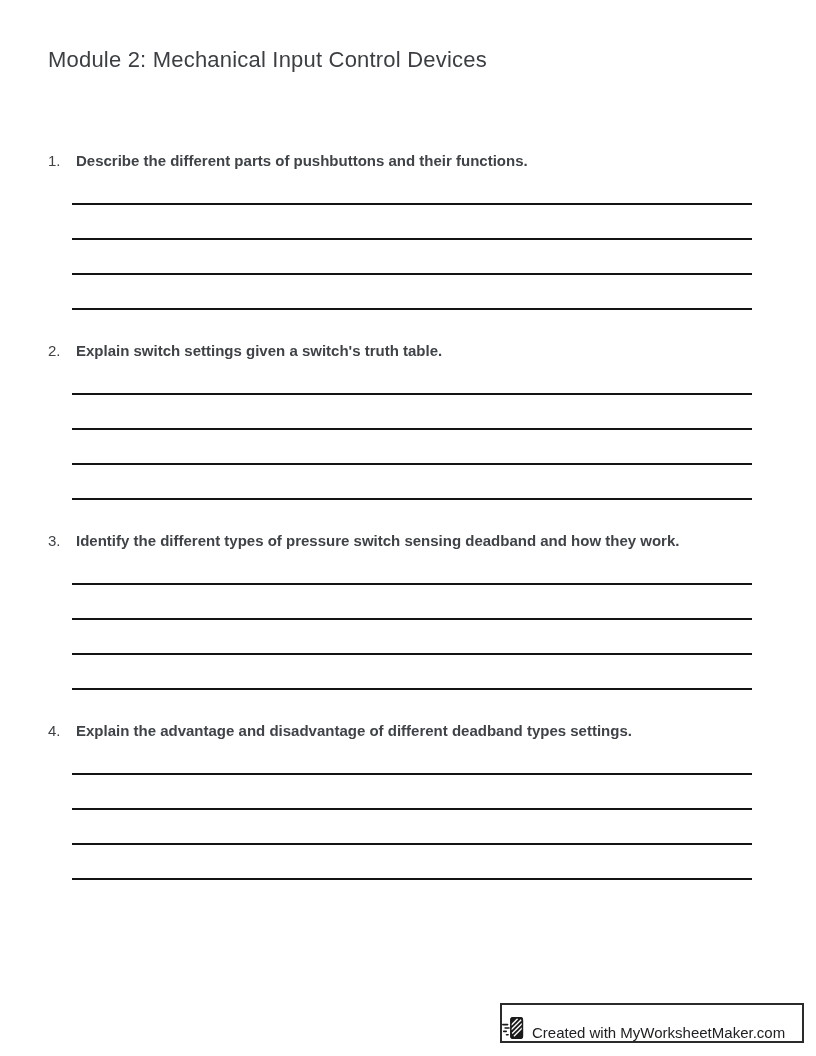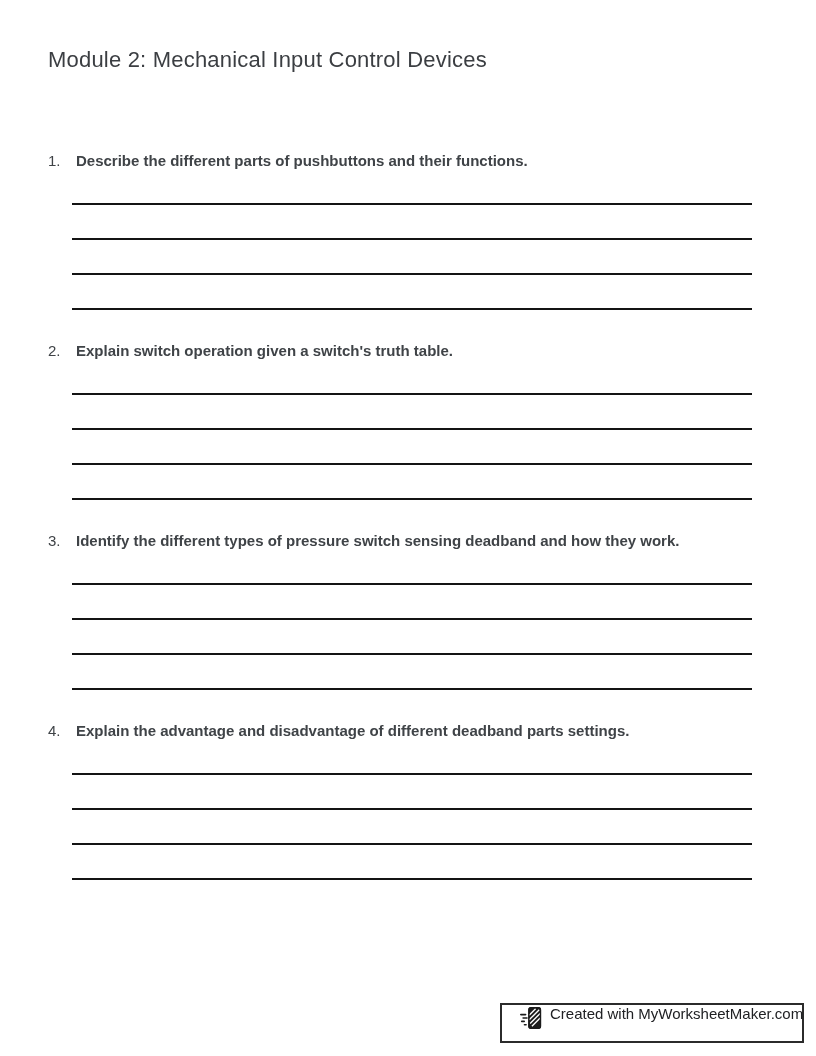--- a/index.html
+++ b/index.html
@@ -49,22 +49,22 @@
   }
   .footer-badge {
     position: absolute;
     left: 500px;
     top: 1003px;
     width: 304px;
     height: 40px;
     border: 2px solid var(--footer-border, #2b2b2b);
     background: #ffffff;
     display: flex;
-    align-items: flex-start;
-    padding: 0 18px;
+    align-items: flex-end;
+    padding: 0 0;
     gap: 8px;
     cursor: pointer;
   }
   .footer-badge .logo { display: flex; align-items: center; }
   .footer-text {
     font-size: 15px;
     color: #202124;
     white-space: nowrap;
   }
 </style>
@@ -83,21 +83,21 @@
         <div class="answer-line"></div>
         <div class="answer-line"></div>
         <div class="answer-line"></div>
         <div class="answer-line"></div>
       </div>
   </div>
 
   <div class="question">
     <div class="q-head">
       <span class="q-num">2.</span>
-      <span class="q-text">Explain switch operation given a switch's truth table.</span>
+      <span class="q-text">Explain switch settings given a switch's truth table.</span>
     </div>
     <div class="q-lines">
         <div class="answer-line"></div>
         <div class="answer-line"></div>
         <div class="answer-line"></div>
         <div class="answer-line"></div>
       </div>
   </div>
 
   <div class="question">
@@ -109,21 +109,21 @@
         <div class="answer-line"></div>
         <div class="answer-line"></div>
         <div class="answer-line"></div>
         <div class="answer-line"></div>
       </div>
   </div>
 
   <div class="question">
     <div class="q-head">
       <span class="q-num">4.</span>
-      <span class="q-text">Explain the advantage and disadvantage of different deadband parts settings.</span>
+      <span class="q-text">Explain the advantage and disadvantage of different deadband types settings.</span>
     </div>
     <div class="q-lines">
         <div class="answer-line"></div>
         <div class="answer-line"></div>
         <div class="answer-line"></div>
         <div class="answer-line"></div>
       </div>
   </div>
 </div>
 

